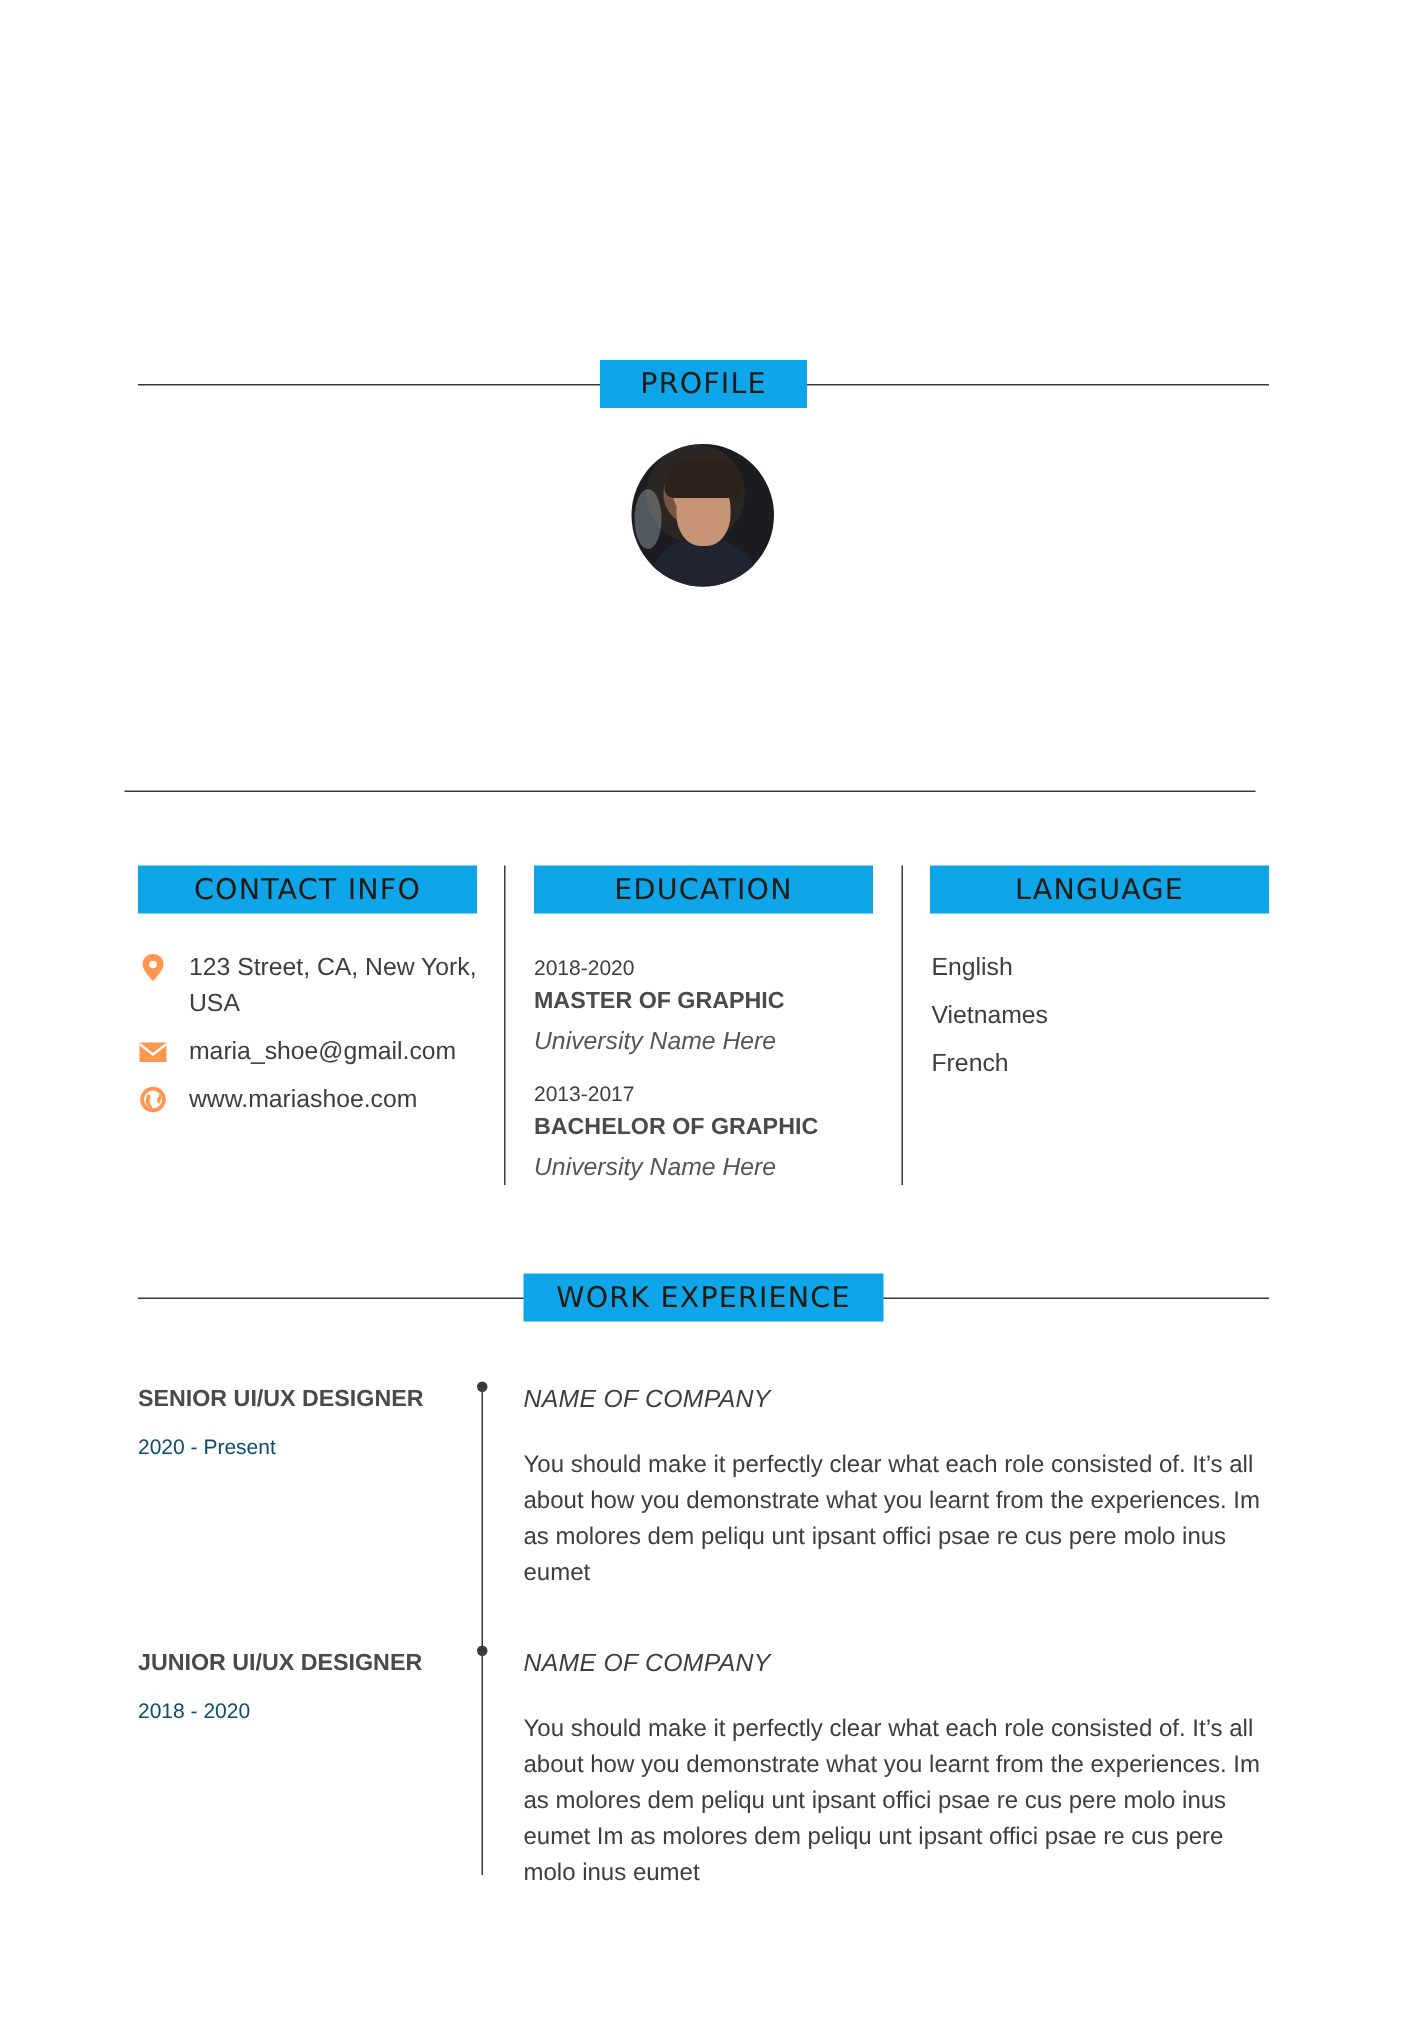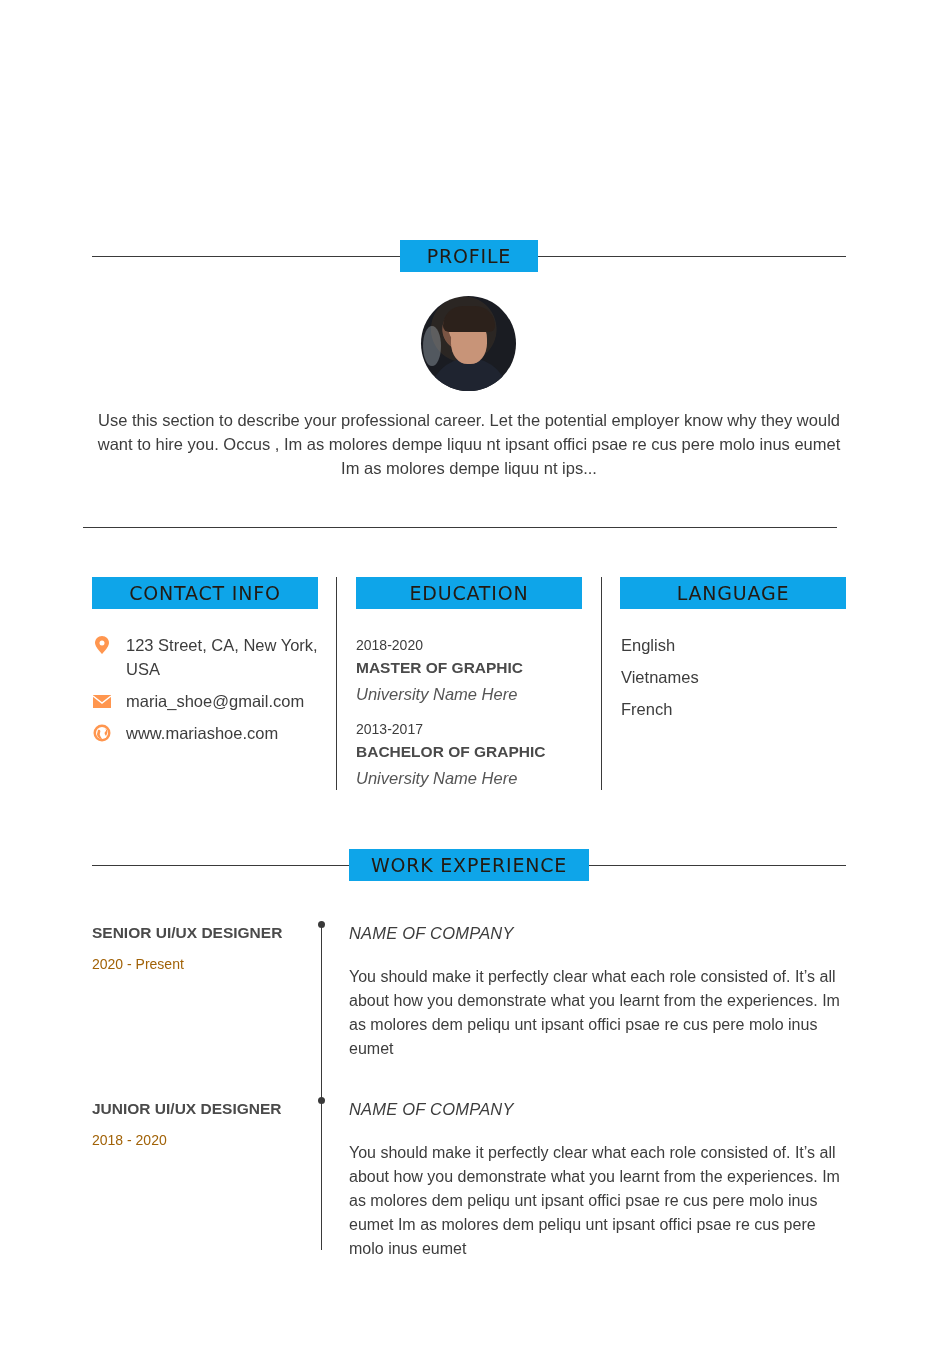--- a/index.html
+++ b/index.html
@@ -77,21 +77,21 @@
     .edu-entry + .edu-entry { margin-top: 12px; }
 
     .lang-list { position: absolute; left: 1px; top: 56px; }
     .lang-item { font-size: 16.5px; line-height: 24px; color: #3d3d3d; margin-bottom: 8px; }
 
     
     .timeline-line { position: absolute; left: 321px; top: 924px; width: 1px; height: 326px; background: #3a3a3a; }
     .timeline-dot { position: absolute; left: 318px; width: 7px; height: 7px; border-radius: 50%; background: #3a3a3a; }
     .job { position: absolute; left: 92px; width: 754px; }
     .job-role { position: absolute; left: 0; top: 0; font-size: 15.5px; font-weight: bold; color: #4a4a4a; line-height: 24px; }
-    .job-dates { position: absolute; left: 0; top: 33px; font-size: 14px; color: #a16207; line-height: 20px; }
+    .job-dates { position: absolute; left: 0; top: 33px; font-size: 14px; color: #0c4a6e; line-height: 20px; }
     .job-company { position: absolute; left: 257px; top: 0; font-size: 16.5px; font-style: italic; color: #3d3d3d; line-height: 24px; letter-spacing: 0.2px; }
     .job-desc { position: absolute; left: 257px; top: 44px; width: 500px; font-size: 16px; line-height: 24px; color: #3d3d3d; }
   </style>
 </head>
 <body>
 
 <div class="page">
 
 
   <div class="rule-heading" style="top:240px;">
@@ -99,21 +99,20 @@
     <div class="tag" style="left:308px; width:138px;">PROFILE</div>
   </div>
 
   <div class="avatar">
     <div class="shine"></div>
     <div class="body"></div>
     <div class="face"></div>
     <div class="hair"></div>
   </div>
 
-  <div class="profile-text">Use this section to describe your professional career. Let the potential employer know why they would want to hire you. Occus , Im as molores dempe liquu nt ipsant offici psae re cus pere molo inus eumet  Im as molores dempe liquu nt ips...</div>
 
   <div class="divider-h"></div>
 
   <div class="col" style="left:92px;">
     <div class="tag">CONTACT INFO</div>
     <div class="contact-list">
       <div class="contact-item">
         <svg class="ico" viewBox="0 0 22 18">
           <path d="M10 0 C6 0 3 3 3 7 C3 11 10 18 10 18 C10 18 17 11 17 7 C17 3 14 0 10 0 Z" fill="#FF964F"></path>
           <circle cx="10" cy="7" r="2.5" fill="#ffffff"></circle>

